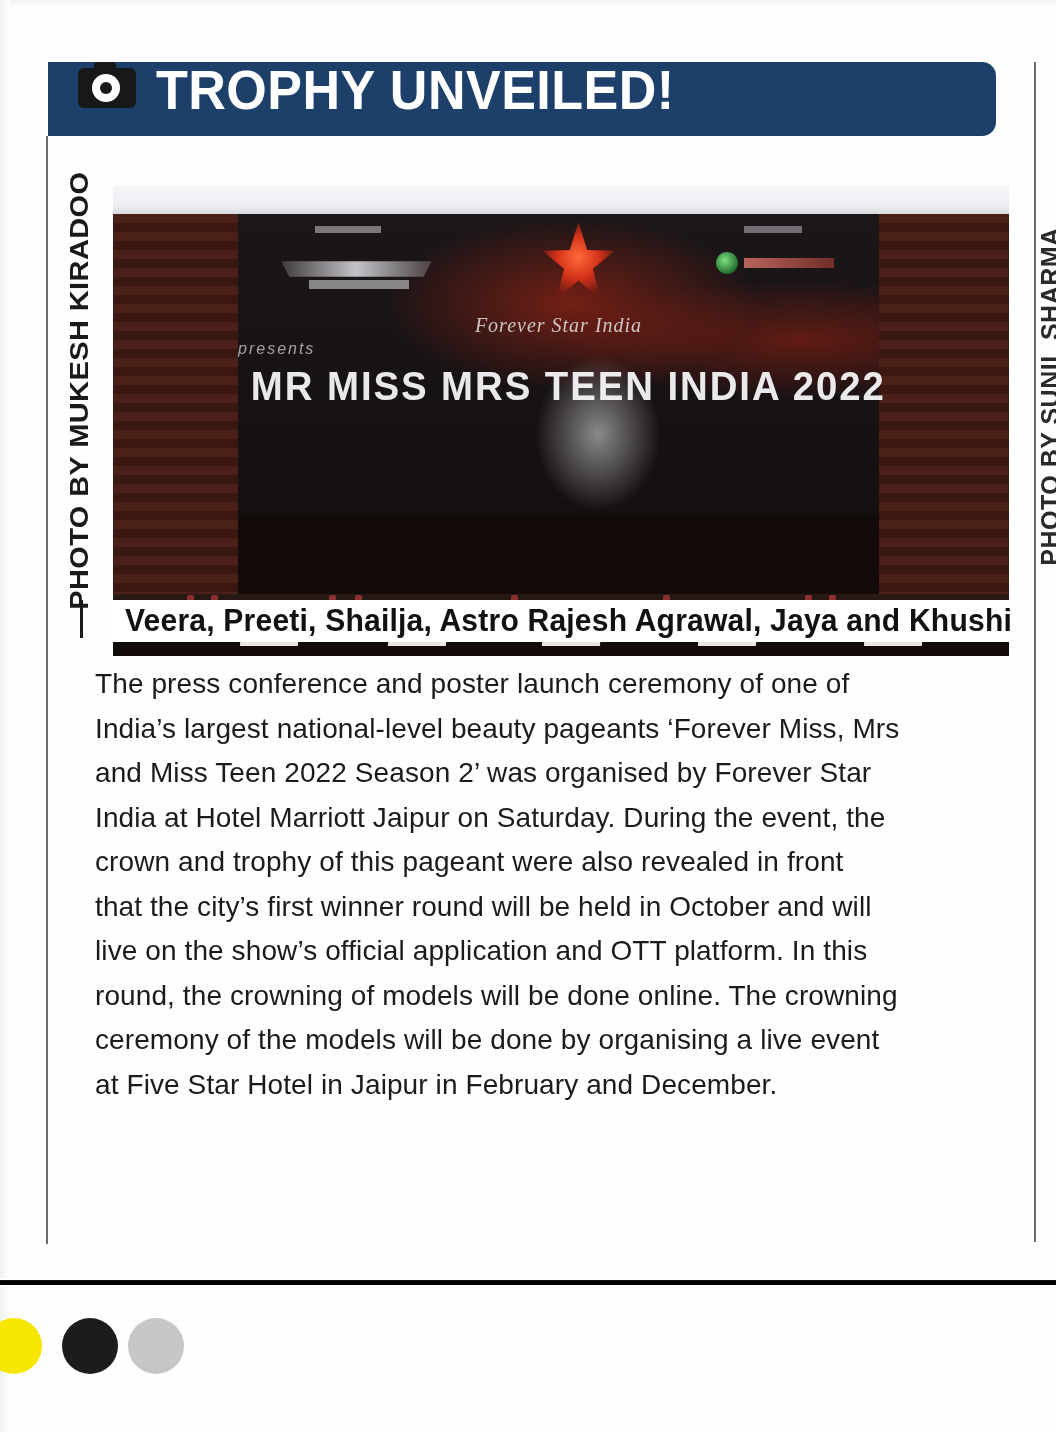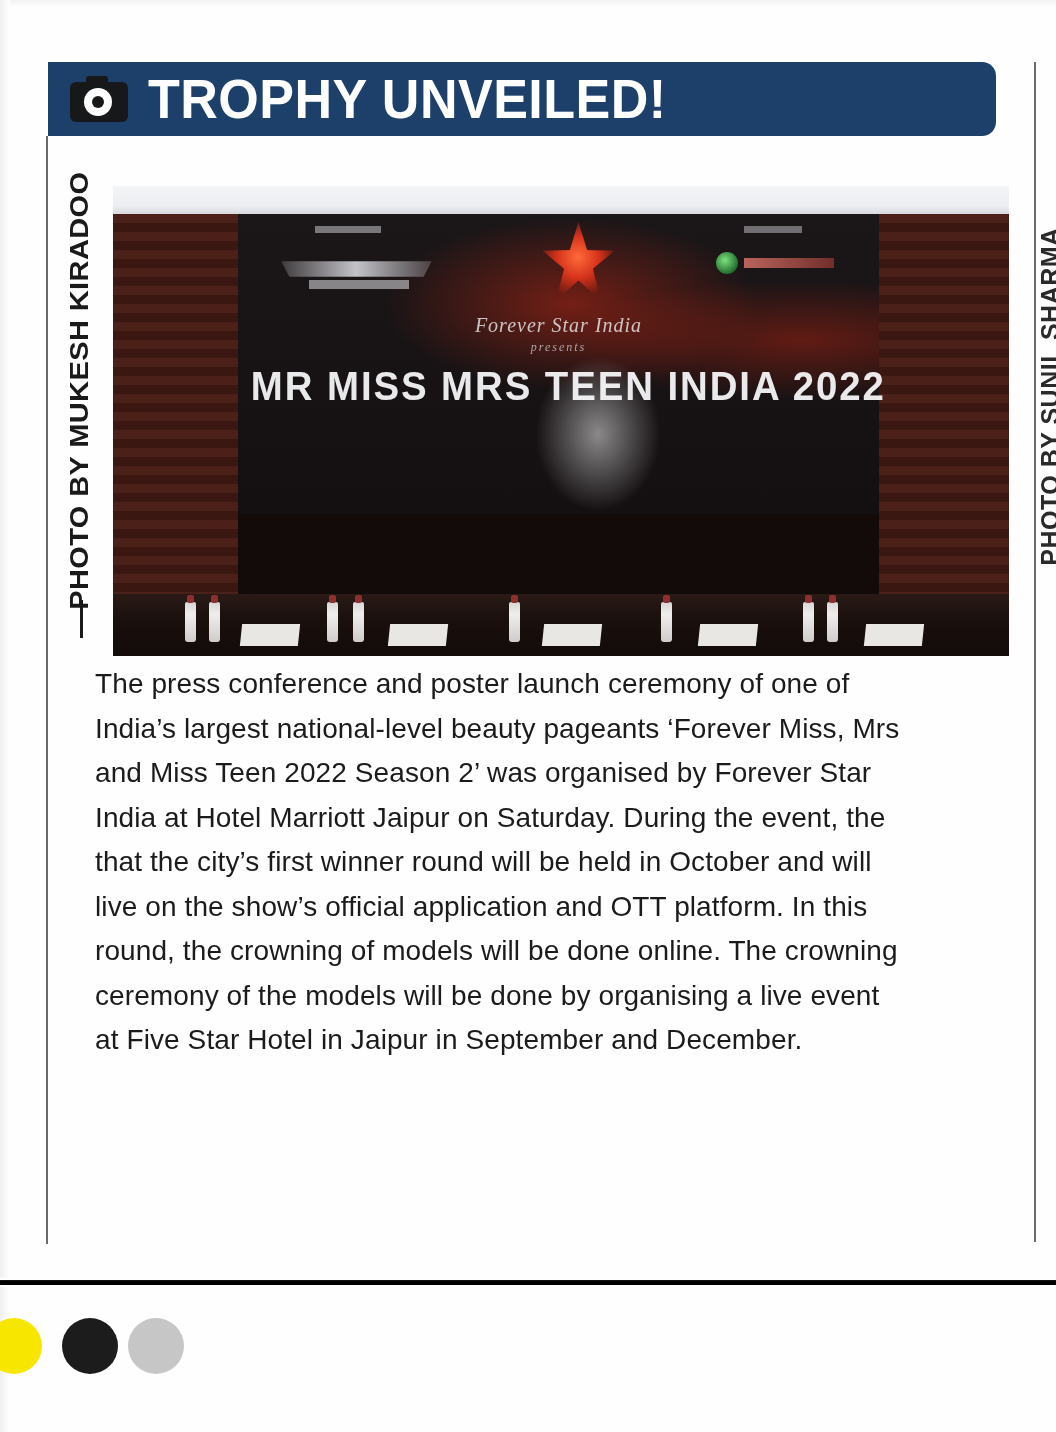--- a/index.html
+++ b/index.html
@@ -80,22 +80,21 @@
   
   .banner {
     position: absolute;
     left: 48px;
     top: 62px;
     width: 948px;
     height: 74px;
     background: #1d406b;
     border-radius: 0 14px 14px 0;
     display: flex;
-    align-items: center;
-    padding-left: 22px;
+    padding-left: 30px;
     overflow: hidden;
   }
   .camera-icon {
     width: 58px;
     height: 46px;
     position: relative;
     flex: 0 0 auto;
     margin-right: 20px;
   }
   .camera-body {
@@ -280,24 +279,24 @@
     text-align: center;
     font-family: "Liberation Serif", serif;
     font-style: italic;
     font-size: 20px;
     color: rgba(232,232,236,0.82);
     letter-spacing: 1px;
   }
   .bd-presents {
     position: absolute;
     left: 0; right: 0; top: 126px;
-    text-align: center;
-    font-family: Liberation Serif, serif;
+    text-align: left;
+    font-family: Liberation Sans, sans-serif;
     font-style: italic;
-    font-size: 12px;
+    font-size: 16px;
     color: rgba(222,222,228,0.7);
     letter-spacing: 2px;
   }
   .bd-headline {
     position: absolute;
     left: 0; right: 0; top: 150px;
     text-align: center;
     font-family: "Liberation Sans Narrow", "Liberation Sans", sans-serif;
     font-weight: bold;
     font-size: 40px;
@@ -546,31 +545,35 @@
         <div class="bottle" style="left:548px;"></div>
         <div class="paper" style="left:586px;"></div>
         <div class="bottle" style="left:690px;"></div>
         <div class="bottle" style="left:714px;"></div>
         <div class="paper" style="left:752px;"></div>
       </div>
 
     </div>
   </div>
 
+  <div class="caption-band">
+    <div class="caption-text">Veera, Preeti, Shailja, Astro Rajesh Agrawal, Jaya and Khushi</div>
+  </div>
 
   <div class="body-copy">
     <div class="body-line">The press conference and poster launch ceremony of one of</div>
     <div class="body-line">India’s largest national-level beauty pageants ‘Forever Miss, Mrs</div>
     <div class="body-line">and Miss Teen 2022 Season 2’ was organised by Forever Star</div>
     <div class="body-line">India at Hotel Marriott Jaipur on Saturday. During the event, the</div>
+    <div class="body-line">crown and trophy of this pageant were also revealed in front</div>
     <div class="body-line">that the city’s first winner round will be held in October and will</div>
     <div class="body-line">live on the show’s official application and OTT platform. In this</div>
     <div class="body-line">round, the crowning of models will be done online. The crowning</div>
     <div class="body-line">ceremony of the models will be done by organising a live event</div>
-    <div class="body-line">at Five Star Hotel in Jaipur in September and December.</div>
+    <div class="body-line">at Five Star Hotel in Jaipur in February and December.</div>
   </div>
 
   <div class="bottom-rule"></div>
   <div class="bottom-rule-inner"></div>
 
   <div class="dots">
     <div class="dot dot-1" style="background: rgb(247, 230, 0);"></div>
     <div class="dot dot-2" style="background: rgb(28, 28, 28);"></div>
     <div class="dot dot-3" style="background: rgb(198, 198, 198);"></div>
   </div>

